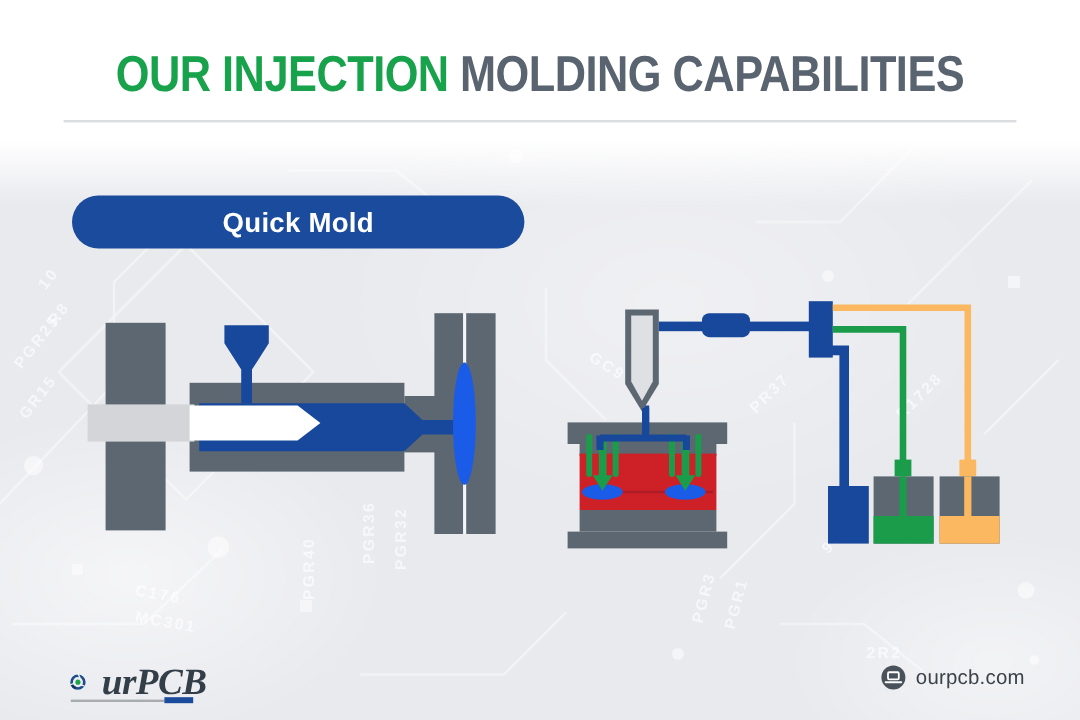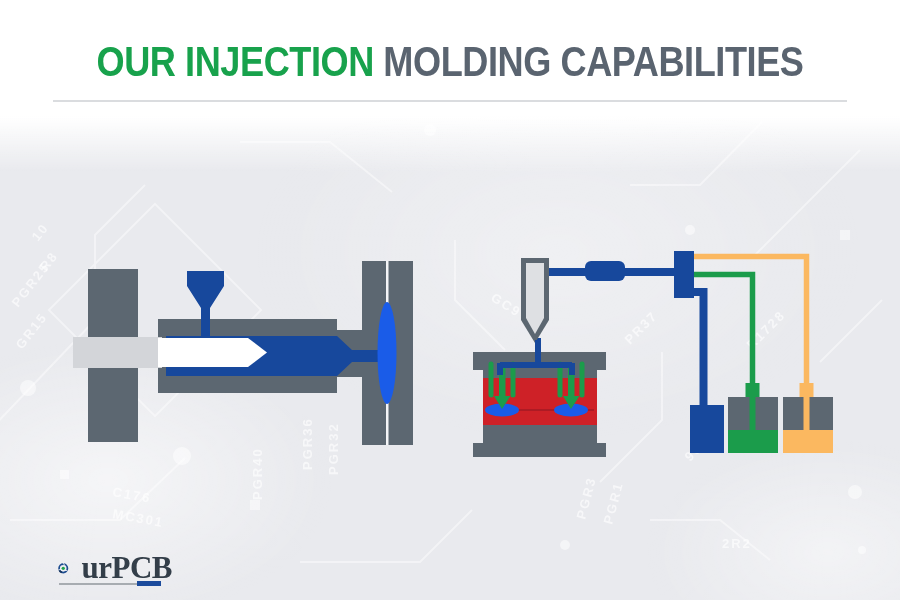--- a/index.html
+++ b/index.html
@@ -39,21 +39,21 @@
     display:flex;align-items:center;justify-content:center;
     color:#fff;font-size:23px;font-weight:700;letter-spacing:.2px;
   }
   .pill-blue{left:60px;width:377px;background:var(--pillBlue);}
   .pill-gray{left:462px;width:381px;background:var(--pillGray);}
   .diagrams{position:absolute;inset:0;}
   .footer-logo{position:absolute;left:57px;top:550px;width:115px;height:42px;}
   .logo-row{display:flex;align-items:center;}
   .logo-text{
     font-family:"Liberation Serif",serif;font-weight:700;font-size:31px;
-    color:#333E49;letter-spacing:-.5px;line-height:34px;margin-left:12px;
+    color:#333E49;letter-spacing:-.5px;line-height:34px;margin-left:12px;font-style:italic;
   }
   .logo-underline-gray{position:absolute;left:2px;top:33px;width:78px;height:2px;background:#A7ACB1;}
   .logo-underline-blue{position:absolute;left:80px;top:31px;width:24px;height:5px;background:var(--pillBlue);}
   .site{
     position:absolute;right:46px;top:554px;display:flex;align-items:center;gap:8px;
     color:var(--footerText);font-size:17px;letter-spacing:.2px;
   }
 </style>
 </head>
 <body>
@@ -103,20 +103,21 @@
     <text class="tx" x="612" y="525" transform="rotate(-75 612 525)">PGR1</text>
   </g>
 </svg>
 
 <div class="header-fade"></div>
 
 <div class="content">
   <h1 class="title"><span class="t-green">OUR INJECTION</span><span class="t-gray">MOLDING CAPABILITIES</span></h1>
   <div class="divider"></div>
 
+  <div class="pill pill-blue">Quick Mold</div>
 
   <svg class="diagrams" viewBox="0 0 900 600">
 
     <g>
       <rect x="88" y="269" width="50" height="173" style="fill:var(--dgray)"></rect>
       <rect x="362" y="261" width="24" height="184" style="fill:var(--dgray)"></rect>
       <rect x="388" y="261" width="25" height="184" style="fill:var(--dgray)"></rect>
       <rect x="386" y="261" width="2.5" height="184" fill="#F4F5F7"></rect>
       <rect x="158" y="319" width="179" height="74" style="fill:var(--dgray)"></rect>
       <rect x="337" y="330" width="26" height="47" style="fill:var(--dgray)"></rect>
@@ -192,13 +193,21 @@
           <line x1="30" y1="26" x2="22" y2="24"></line>
         </g>
         <circle cx="18" cy="19" r="4.8" style="fill:var(--logoGreen)"></circle>
       </svg>
       <span class="logo-text">urPCB</span>
     </div>
     <div class="logo-underline-gray"></div>
     <div class="logo-underline-blue"></div>
   </div>
 
+  <div class="site">
+    <svg width="21" height="21" viewBox="0 0 21 21">
+      <circle cx="10.5" cy="10.5" r="10" fill="#49525B"></circle>
+      <rect x="6" y="6.2" width="9" height="6" rx="1" fill="none" stroke="#ffffff" stroke-width="1.5"></rect>
+      <line x1="4" y1="14.6" x2="17" y2="14.6" stroke="#ffffff" stroke-width="1.6" stroke-linecap="round"></line>
+    </svg>
+    <span>ourpcb.com</span>
+  </div>
 </div>
 
 </body></html>

